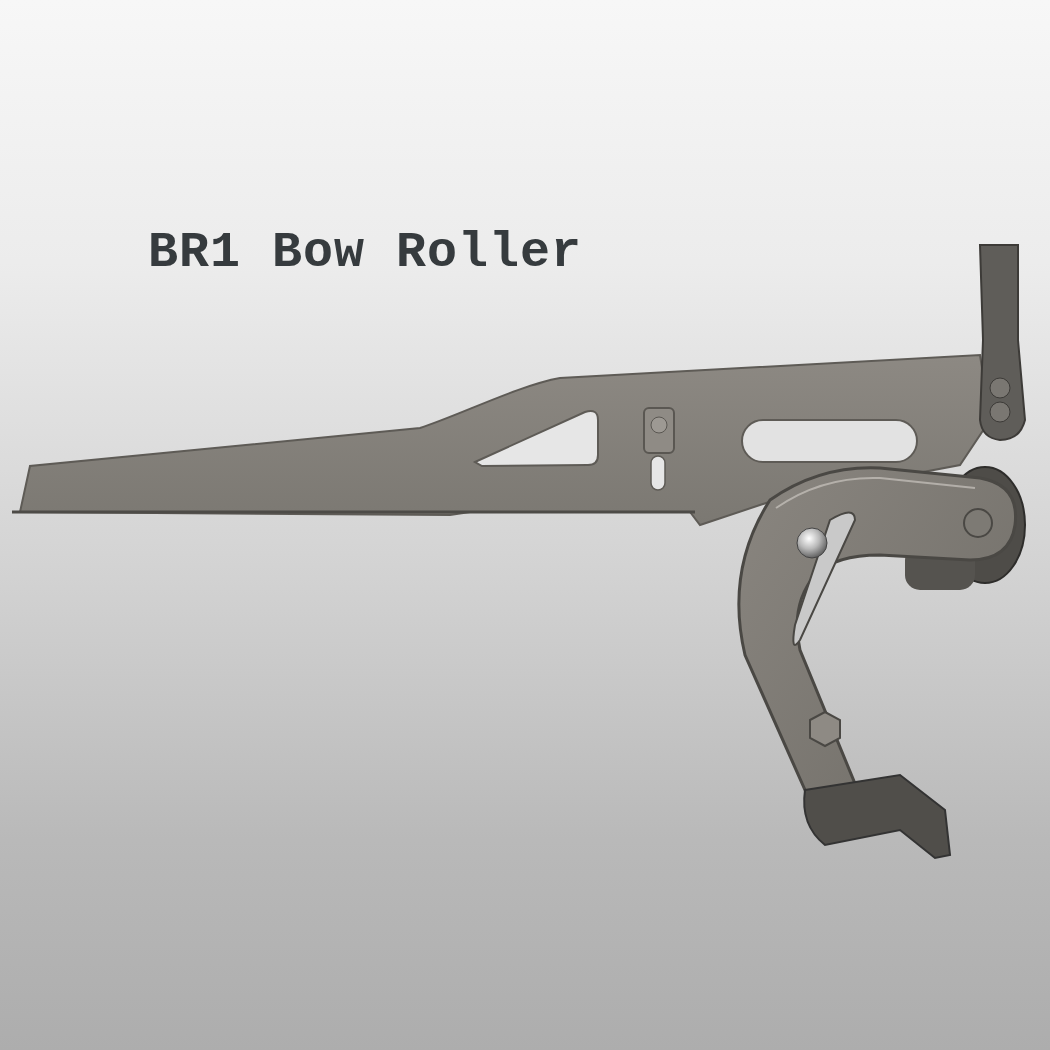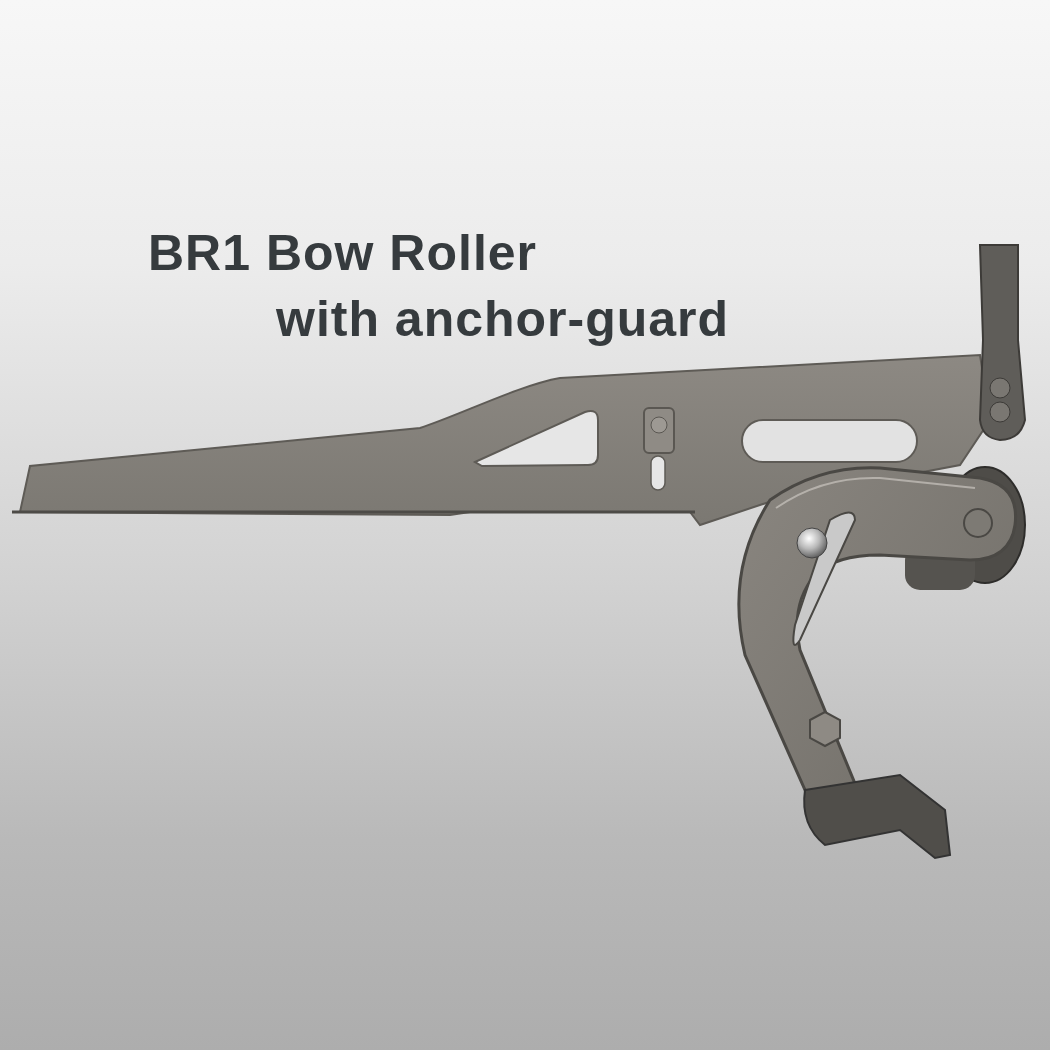--- a/index.html
+++ b/index.html
@@ -3,21 +3,21 @@
   <meta charset="utf-8">
   <style>
     html, body { margin: 0; padding: 0; }
     body { width: 1050px; height: 1050px; overflow: hidden; }
     .canvas {
       position: relative; width: 1050px; height: 1050px;
       background: linear-gradient(to bottom, #f7f7f7 0%, #ececec 25%, #d2d2d2 55%, #b9b9b9 80%, #adadad 100%);
     }
     .title {
       position: absolute; margin: 0;
-      font-family: Liberation Sans, sans-serif;
+      font-family: Liberation Mono, monospace;
       font-weight: bold; font-size: 50px; color: #363b3e;
       letter-spacing: 1px; white-space: nowrap; line-height: 1;
     }
     .t1 { left: 148px; top: 228px; }
     .t2 { left: 276px; top: 294px; }
     svg.art { position: absolute; left: 0; top: 0; }
   </style>
 </head>
 <body>
 
@@ -75,14 +75,13 @@
 
       <polygon points="810,720 825,712 840,720 840,738 825,746 810,738" fill="#8e8a84" stroke="#4a4844" stroke-width="2"></polygon>
 
       <circle cx="812" cy="543" r="15" fill="url(#ball)" stroke="#444"></circle>
 
       <path d="M805,790 L900,775 L945,810 L950,855 L935,858 L900,830 L825,845 Q800,825 805,790 Z" fill="#504e4a" stroke="#333" stroke-width="2"></path>
     </g>
   </svg>
 
   <h1 class="title t1">BR1 Bow Roller</h1>
-  <h1 class="title t2">with anchor-guard</h1>
 </div>
 
 </body></html>

